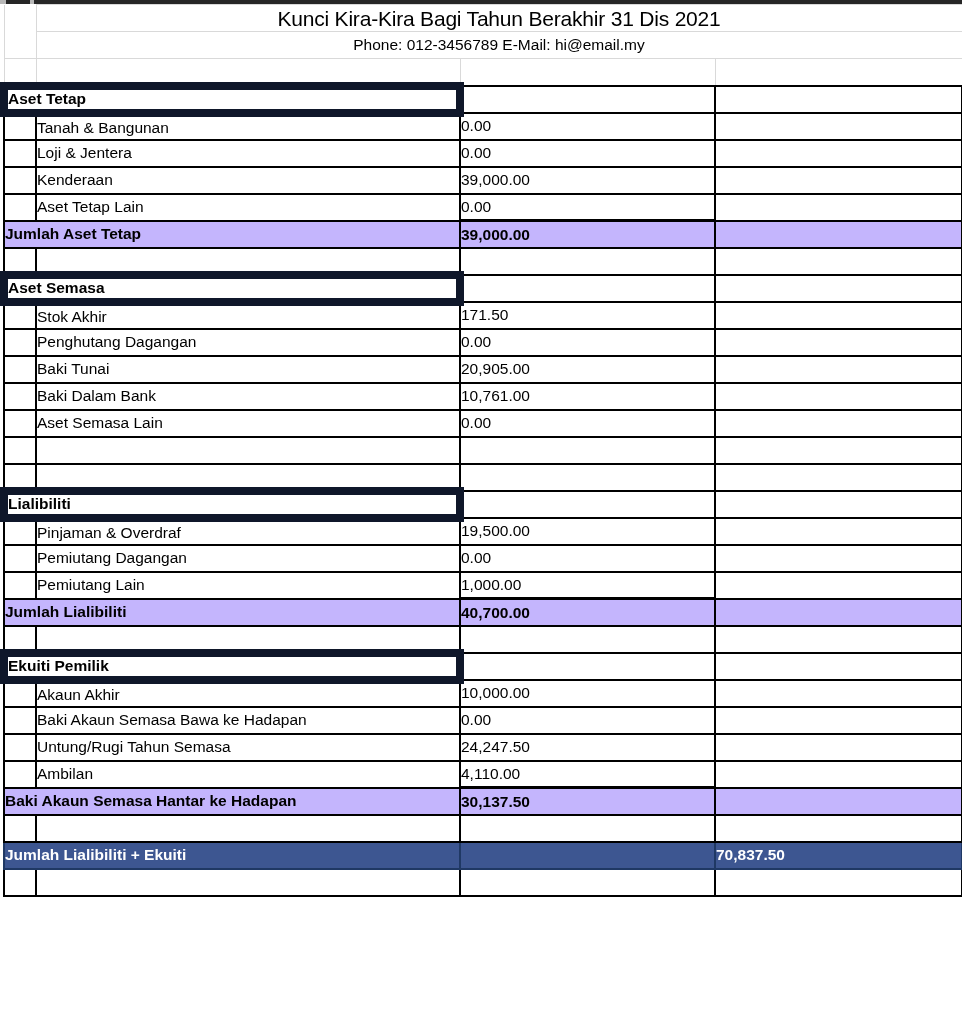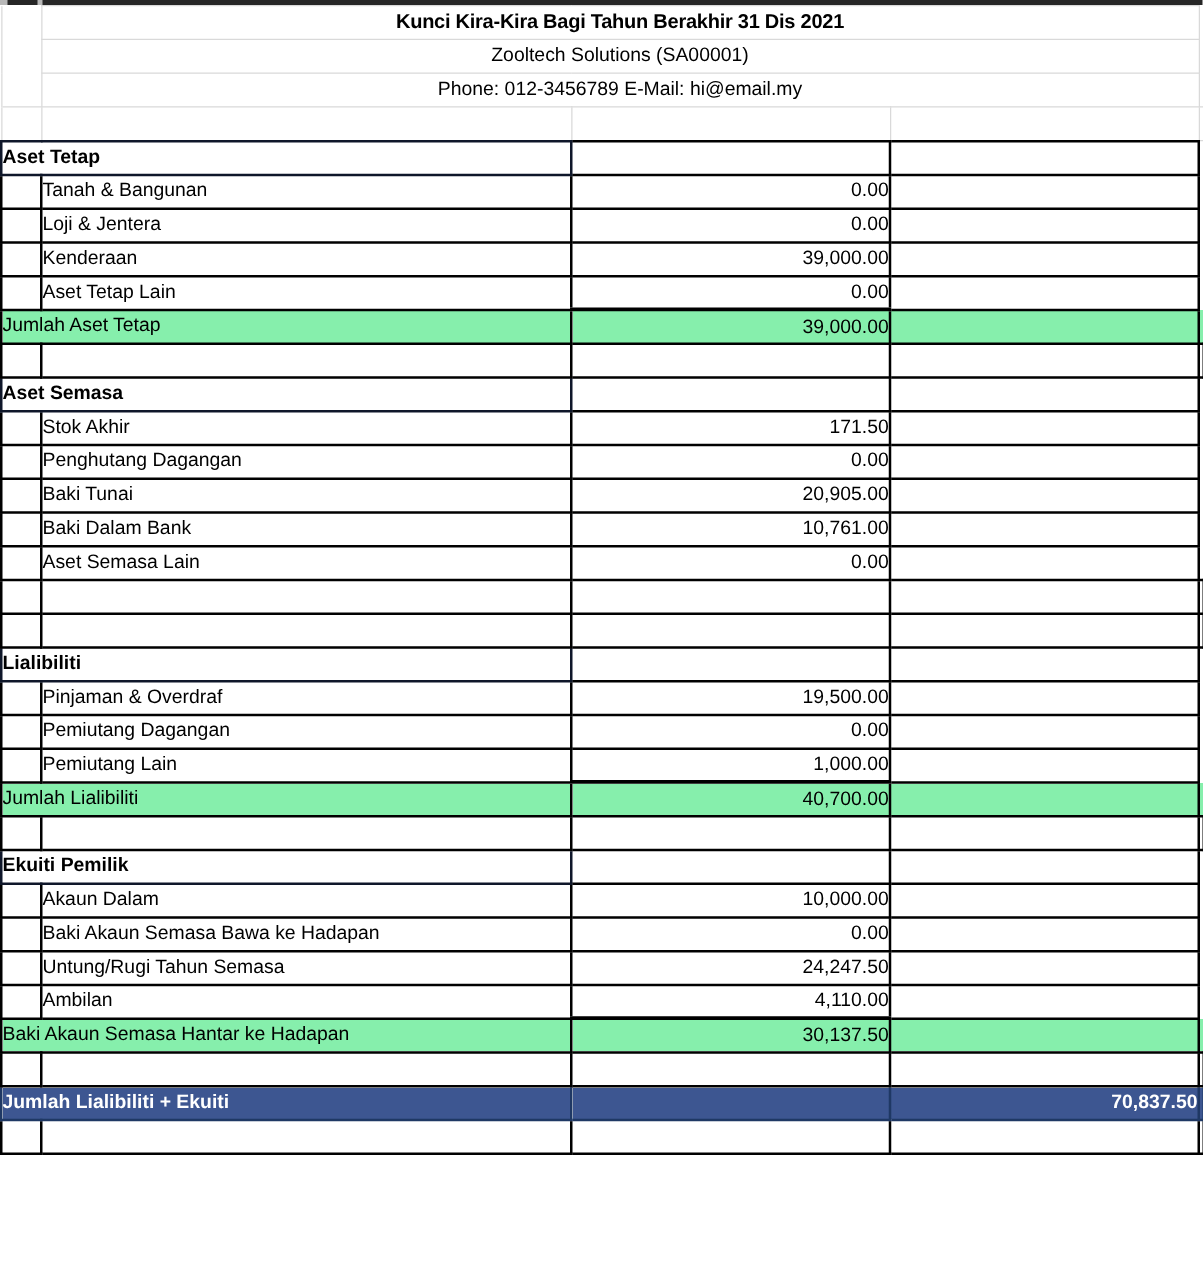--- a/index.html
+++ b/index.html
@@ -47,37 +47,37 @@
 
   
 
   
   .hdr-cell {
     border: 1px solid #d9d9d9;
     text-align: center;
   }
   .row-title td { height: 46px; }
   .title-text {
-    font-size: 16px;
-    font-weight: bold;
+    font-size: 21px;
+    font-weight: normal;
     letter-spacing: -0.2px;
   }
   .sub-text { font-size: 15.5px; }
   .blank-left { border-left: 1px solid #d9d9d9; }
 
   
   .bx        { border: 2px solid #000000; }
   .lbl       { padding-left: 6px; text-align: left; }
-  .num       { text-align: right; padding-right: 4px; }
-
-  
-  .sec-head td.lbl { border: 2px solid #0f172a; font-weight: bold; }
-
-  
-  .sub-row td { background: #86efac; font-weight: normal; }
+  .num       { text-align: left; padding-right: 4px; }
+
+  
+  .sec-head td.lbl { border: 8px solid #0f172a; font-weight: bold; }
+
+  
+  .sub-row td { background: #c4b5fd; font-weight: bold; }
   .sub-row td.lbl  { border: 2px solid #000; }
   .sub-row td.num  { border: 2px solid #000; border-top-width: 3px; }
   .sub-row td.third{ border: 2px solid #000; }
 
   
   .tot-row td {
     background: #3d5691;
     color: #ffffff;
     font-weight: bold;
     border: 2px solid #1f3864;
@@ -113,27 +113,20 @@
         <tr class="row-title">
     <td class="blank-left"></td>
     <td class="hdr-cell" colspan="3">
       <span class="title-text">Kunci Kira-Kira Bagi Tahun Berakhir 31 Dis 2021</span>
     </td>
     <td></td>
   </tr>
   <tr>
     <td class="blank-left"></td>
     <td class="hdr-cell" colspan="3">
-      <span class="sub-text">Zooltech Solutions (SA00001)</span>
-    </td>
-    <td></td>
-  </tr>
-  <tr>
-    <td class="blank-left"></td>
-    <td class="hdr-cell" colspan="3">
       <span class="sub-text">Phone: 012-3456789   E-Mail: hi@email.my</span>
     </td>
     <td></td>
   </tr>
   <tr class="pre-head">
     <td class="blank-left"></td>
     <td></td>
     <td></td>
     <td></td>
     <td></td>
@@ -286,21 +279,21 @@
   </tr>
 
   <tr class="sec-head">
     <td class="lbl" colspan="2">Ekuiti Pemilik</td>
     <td class="bx"></td>
     <td class="bx"></td>
     <td></td>
   </tr>
   <tr>
     <td class="bx"></td>
-    <td class="bx lbl">Akaun Dalam</td>
+    <td class="bx lbl">Akaun Akhir</td>
     <td class="bx num">10,000.00</td>
     <td class="bx"></td>
     <td></td>
   </tr>
   <tr>
     <td class="bx"></td>
     <td class="bx lbl">Baki Akaun Semasa Bawa ke Hadapan</td>
     <td class="bx num">0.00</td>
     <td class="bx"></td>
     <td></td>

